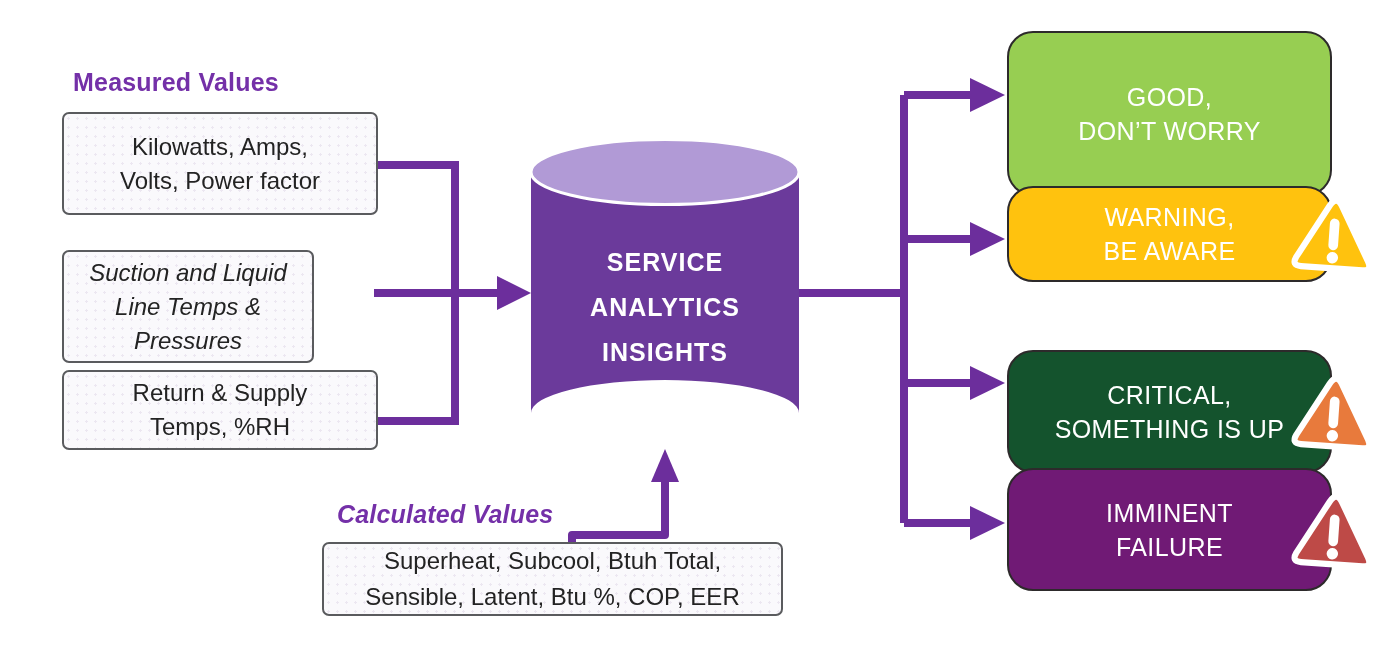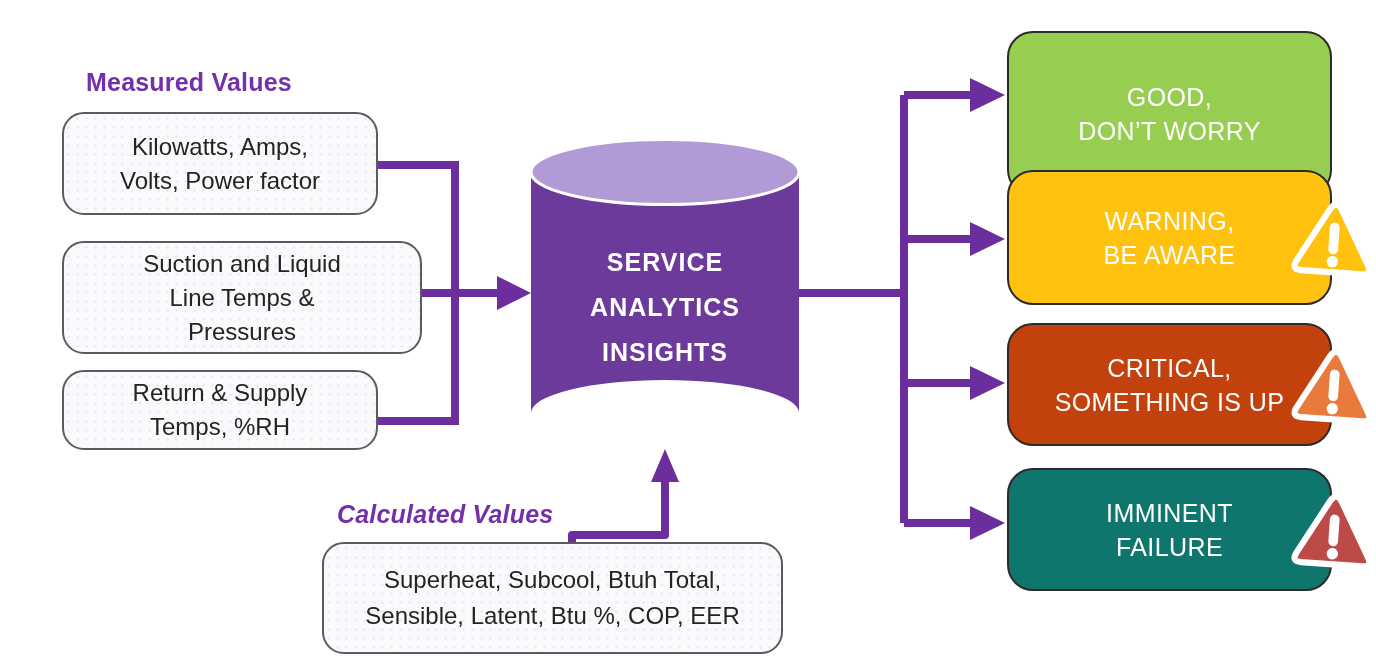--- a/index.html
+++ b/index.html
@@ -25,42 +25,42 @@
   .round { stroke-linejoin: round; }
   .pfill { fill: var(--line-purple, #6C2E9C); }
   .heading {
     position: absolute;
     color: var(--heading-purple, #7430A8);
     font-size: 25px;
     font-weight: 700;
     letter-spacing: 0.2px;
     white-space: nowrap;
   }
-  .heading-measured { left: 86px; top: 68px; }
+  .heading-measured { left: 73px; top: 68px; }
   .heading-calculated { left: 337px; top: 500px; font-style: italic; }
   .input-box {
     position: absolute;
     background-color: var(--input-box-bg, #FAF9FC);
     background-image: radial-gradient(circle, #ece7f1 1px, transparent 1.3px);
     background-size: 9px 9px;
     border: 2px solid var(--input-box-border, #5A5B5E);
-    border-radius: 22px;
+    border-radius: 7px;
     display: flex;
     align-items: center;
     justify-content: center;
     text-align: center;
     color: var(--text-dark, #232323);
     font-size: 24px;
     line-height: 34px;
   }
   .multiline { white-space: pre-line; }
   #input-1 { left: 62px;  top: 112px; width: 316px; height: 103px; }
-  #input-2 { left: 62px;  top: 241px; width: 360px; height: 113px; }
+  #input-2 { left: 62px;  top: 250px; width: 252px; height: 113px; font-style: italic; }
   #input-3 { left: 62px;  top: 370px; width: 316px; height: 80px; }
-  #input-calc { left: 322px; top: 542px; width: 461px; height: 112px; line-height: 36px; }
+  #input-calc { left: 322px; top: 542px; width: 461px; height: 74px; line-height: 36px; }
   .hub-label {
     position: absolute;
     left: 531px; top: 240px; width: 268px;
     text-align: center;
     color: var(--text-white, #ffffff);
     font-size: 25px;
     font-weight: 700;
     line-height: 45px;
     letter-spacing: 1px;
   }
@@ -74,21 +74,21 @@
     align-items: center;
     justify-content: center;
     text-align: center;
     color: var(--text-white, #ffffff);
     font-size: 25px;
     font-weight: 500;
     line-height: 34px;
     letter-spacing: 0.4px;
   }
   #outcome-good     { top: 31px;  height: 165px; }
-  #outcome-warning  { top: 170px; height: 135px; }
+  #outcome-warning  { top: 186px; height: 96px; }
   #outcome-critical { top: 323px; height: 123px; }
   #outcome-imminent { top: 468px; height: 123px; }
   .warn-icon {
     position: absolute;
     right: -48px;
     top: 50%;
     transform: translateY(-50%) rotate(4deg);
     width: 88px;
     height: 84px;
   }
@@ -155,33 +155,33 @@
 BE AWARE</span>
     <span class="warn-icon" style="color: rgb(255, 194, 14);">
       <svg viewBox="0 0 100 94">
         <path d="M43 15 Q50 3 57 15 L91 76 Q96 86 85 86 L15 86 Q4 86 9 76 Z" fill="currentColor" stroke="#ffffff" stroke-width="7" stroke-linejoin="round"></path>
         <path d="M50 35 L50 60" stroke="#ffffff" stroke-width="11" stroke-linecap="round" fill="none"></path>
         <circle cx="50" cy="74" r="6.5" fill="#ffffff"></circle>
       </svg>
     </span>
   </div>
 
-  <div class="outcome" id="outcome-critical" style="background-color: #c2410c;">
+  <div class="outcome" id="outcome-critical" style="background-color: #14532d; margin-top: 27px;">
     <span class="multiline">CRITICAL,
 SOMETHING IS UP</span>
     <span class="warn-icon" style="color: rgb(232, 122, 60);">
       <svg viewBox="0 0 100 94">
         <path d="M43 15 Q50 3 57 15 L91 76 Q96 86 85 86 L15 86 Q4 86 9 76 Z" fill="currentColor" stroke="#ffffff" stroke-width="7" stroke-linejoin="round"></path>
         <path d="M50 35 L50 60" stroke="#ffffff" stroke-width="11" stroke-linecap="round" fill="none"></path>
         <circle cx="50" cy="74" r="6.5" fill="#ffffff"></circle>
       </svg>
     </span>
   </div>
 
-  <div class="outcome" id="outcome-imminent" style="background-color: #0f766e;">
+  <div class="outcome" id="outcome-imminent" style="background-color: #701a75;">
     <span class="multiline">IMMINENT
 FAILURE</span>
     <span class="warn-icon" style="color: rgb(190, 74, 71);">
       <svg viewBox="0 0 100 94">
         <path d="M43 15 Q50 3 57 15 L91 76 Q96 86 85 86 L15 86 Q4 86 9 76 Z" fill="currentColor" stroke="#ffffff" stroke-width="7" stroke-linejoin="round"></path>
         <path d="M50 35 L50 60" stroke="#ffffff" stroke-width="11" stroke-linecap="round" fill="none"></path>
         <circle cx="50" cy="74" r="6.5" fill="#ffffff"></circle>
       </svg>
     </span>
   </div>

